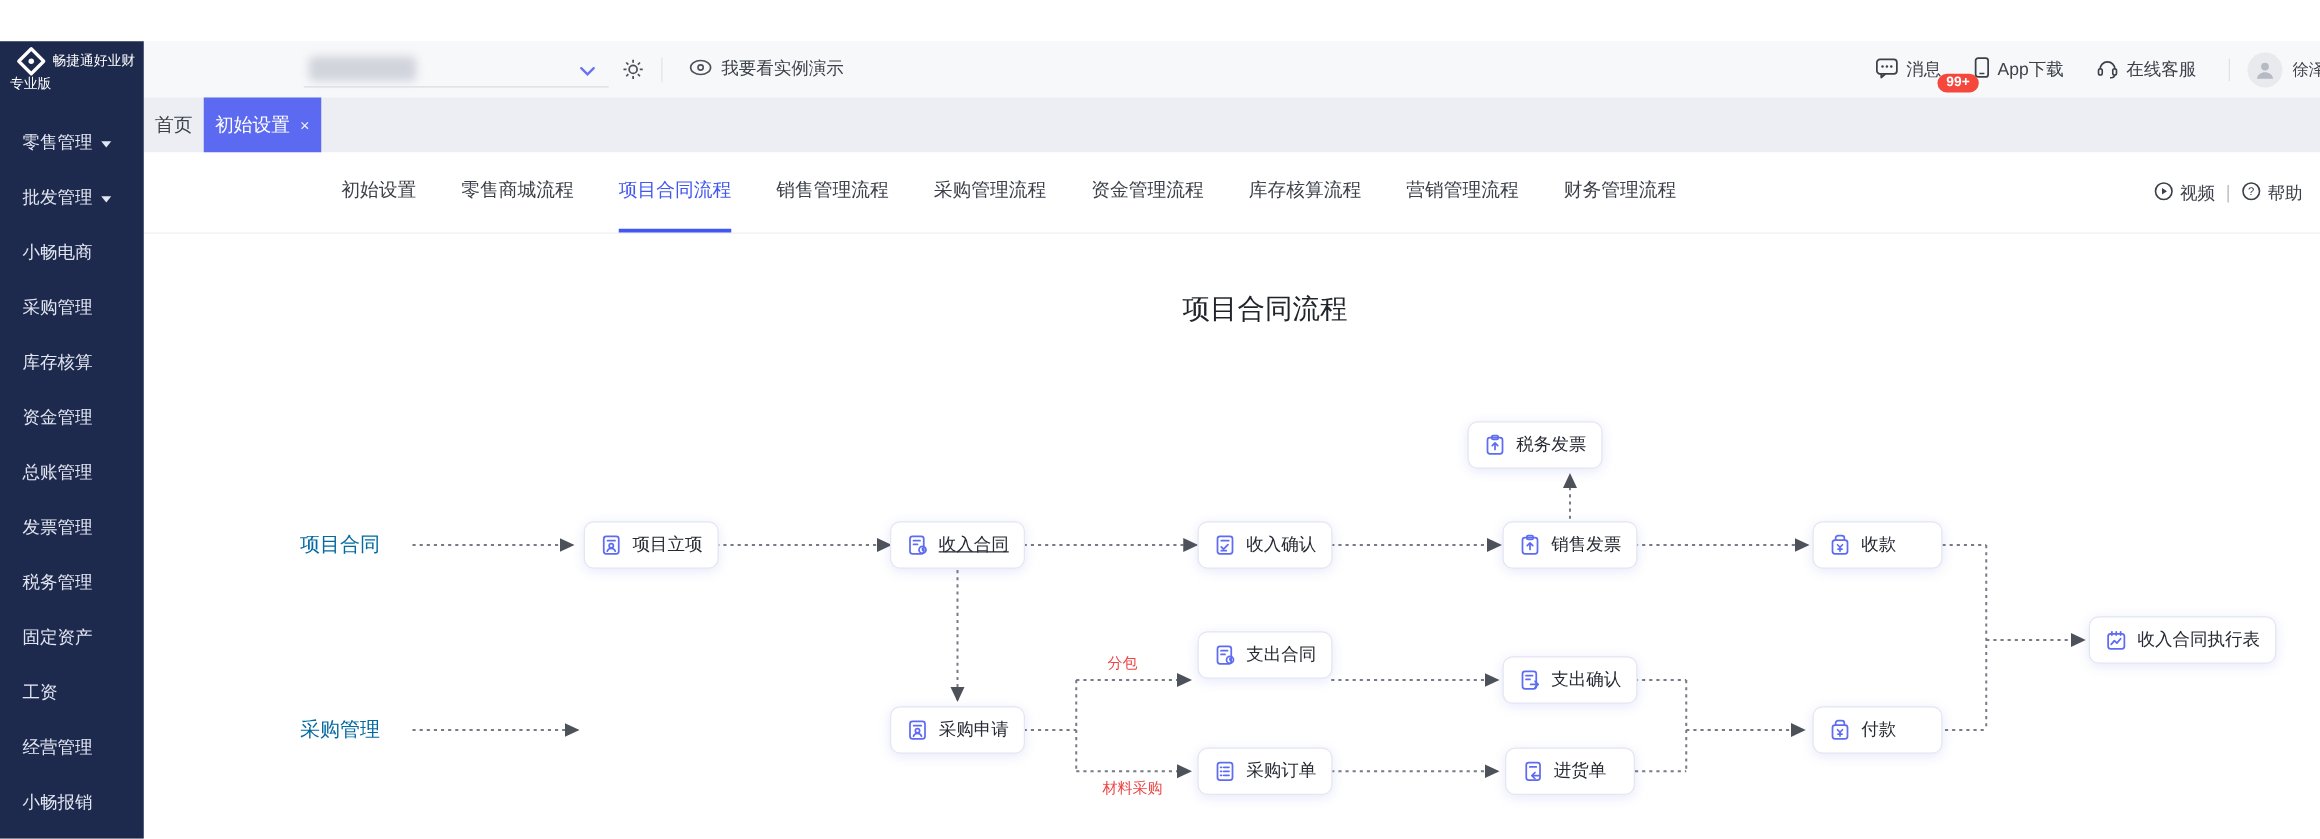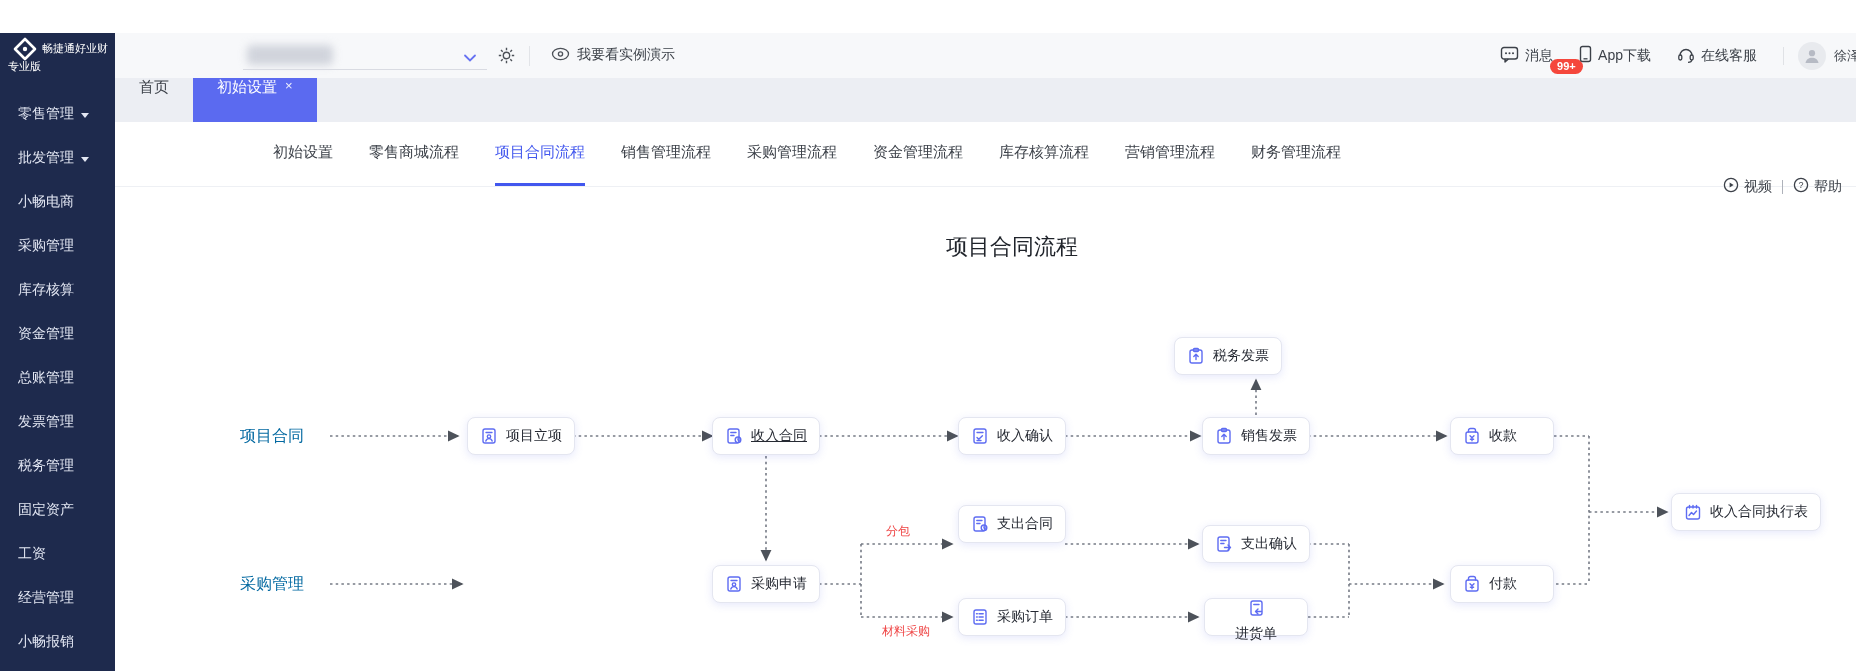--- a/index.html
+++ b/index.html
@@ -30,33 +30,33 @@
   .hdr-right{position:absolute;right:0;top:0;height:45px;display:flex;align-items:center;color:#3c4149;font-size:14px;}
   .hdr-item{display:flex;align-items:center;gap:6px;cursor:pointer;position:relative;margin-right:26px;white-space:nowrap;}
   .badge{position:absolute;top:-11px;left:50px;background:#f5473c;color:#fff;font-size:11px;font-weight:bold;
          border-radius:9px;padding:1px 7px;line-height:13px;margin-top:24px;}
   .hdr-div2{height:18px;border-left:1px solid #e0e2e6;margin-right:14px;}
   .avatar{width:28px;height:28px;border-radius:50%;background:#e8eaee;display:flex;align-items:center;
           justify-content:center;margin-right:8px;cursor:pointer;flex:none;}
   .user-name{width:22px;overflow:hidden;white-space:nowrap;font-size:13px;cursor:pointer;}
   
   .win-strip{position:absolute;left:115px;top:78px;right:0;height:44px;background:#eceef3;display:flex;z-index:2;}
-  .win-tab{display:flex;align-items:flex-start;justify-content:center;gap:8px;padding:0 24px;font-size:15px;
+  .win-tab{display:flex;align-items:center;justify-content:center;gap:8px;padding:0 9px;font-size:15px;
            color:#3c4149;cursor:pointer;}
   .win-tab.active{background:#5b6af0;color:#fff;}
   .win-close{font-size:13px;opacity:.9;cursor:pointer;}
   
   .nav-row{position:absolute;left:115px;top:122px;right:0;height:65px;background:#fff;
            border-bottom:1px solid #eef0f4;display:flex;align-items:stretch;padding-left:158px;
            box-sizing:border-box;z-index:2;}
   .nav-tab{display:flex;align-items:center;margin-right:36px;font-size:15px;color:#3c4149;cursor:pointer;
            border-bottom:3px solid transparent;box-sizing:border-box;white-space:nowrap;}
   .nav-tab.active{color:#4257ee;border-bottom-color:#4257ee;}
   .nav-right{position:absolute;right:14px;top:0;height:65px;display:flex;align-items:center;gap:10px;
-             font-size:14px;color:#3c4149;margin-top:32px;}
+             font-size:14px;color:#3c4149;}
   .nav-right .lnk{display:flex;align-items:center;gap:5px;cursor:pointer;}
   .nav-div{height:14px;border-left:1px solid #aeb2ba;}
   
   .content{position:absolute;left:115px;top:187px;right:0;bottom:0;background:#fff;}
   .flow-title{position:absolute;left:1012px;top:232px;transform:translateX(-50%);font-size:22px;
               font-weight:500;color:#1f232a;z-index:4;}
   #flow-svg{position:absolute;left:0;top:0;z-index:3;pointer-events:none;}
   .flow-node{position:absolute;transform:translate(-50%,-50%);height:38px;min-width:104px;background:#fff;
              border:1px solid #e4e6f0;border-radius:8px;box-shadow:0 2px 9px rgba(100,110,230,.16);
              display:flex;align-items:center;gap:8px;padding:0 12px;box-sizing:border-box;font-size:14px;
@@ -400,21 +400,21 @@
           <line x1="8" y1="5.8" x2="12.2" y2="5.8"></line>
           <line x1="8" y1="9" x2="12.2" y2="9"></line>
           <line x1="8" y1="12.2" x2="12.2" y2="12.2"></line>
           <line x1="5.5" y1="5.8" x2="6.3" y2="5.8"></line>
           <line x1="5.5" y1="9" x2="6.3" y2="9"></line>
           <line x1="5.5" y1="12.2" x2="6.3" y2="12.2"></line>
         </svg>
       </span>
       <span>采购订单</span>
     </div>
-    <div class="flow-node" style="left: 1256px; top: 617px; flex-direction: column;">
+    <div class="flow-node" style="left: 1256px; top: 617px;">
       <span style="display: flex;">
         <svg width="18" height="18" viewBox="0 0 18 18" fill="none" stroke="#5e6cf2" stroke-width="1.4" stroke-linecap="round" stroke-linejoin="round">
           <rect x="4" y="2" width="11" height="14" rx="2"></rect>
           <line x1="6.8" y1="5.5" x2="12" y2="5.5"></line>
           <path d="M14.5 12.5h-6M11 10l-2.5 2.5L11 15"></path>
         </svg>
       </span>
       <span>进货单</span>
     </div>
     <div class="row-label" style="left: 272px; top: 436px;">项目合同</div>

